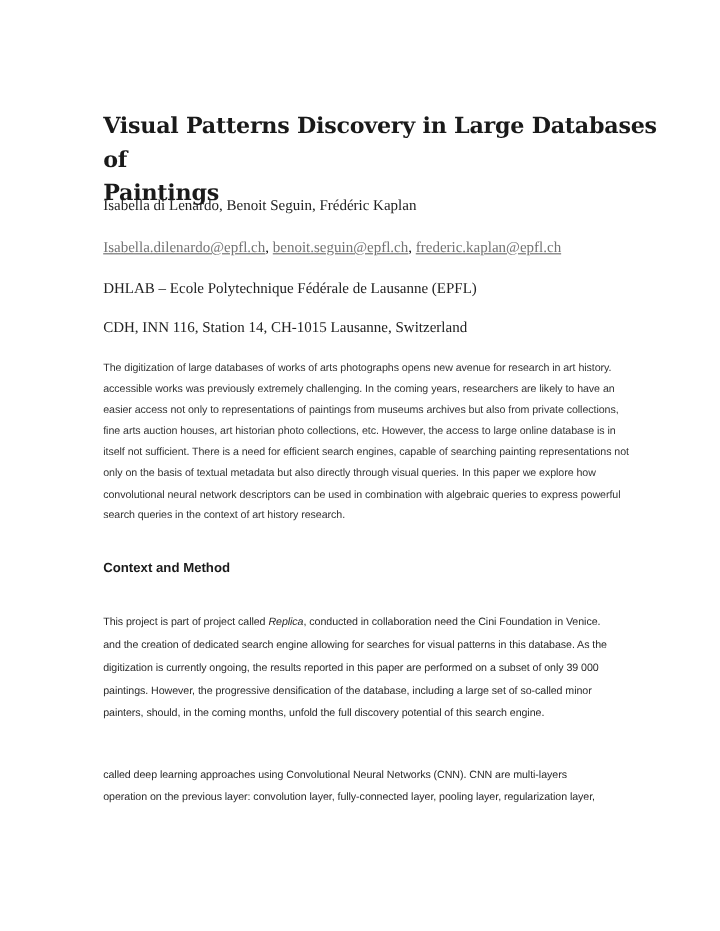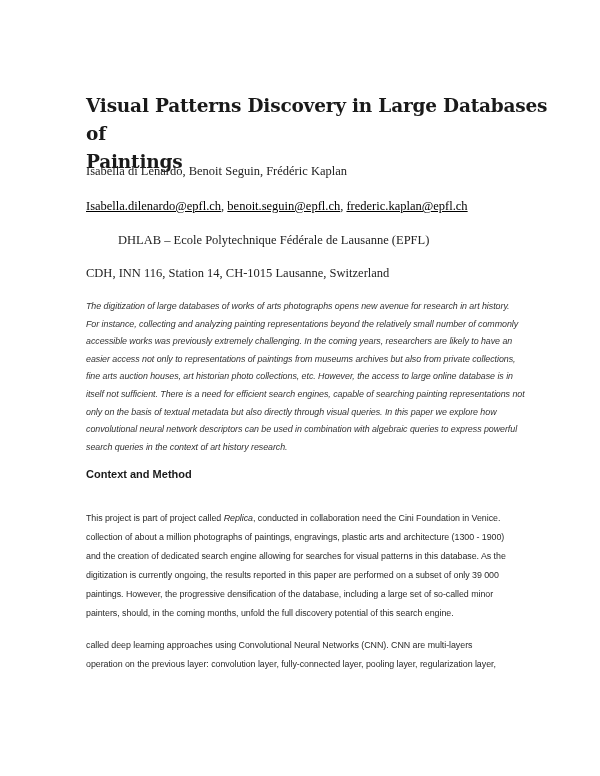--- a/index.html
+++ b/index.html
@@ -9,24 +9,24 @@
       position: absolute; left: 70px; top: 92px; width: 470px;
       font-family: "DejaVu Serif", "Liberation Serif", serif;
       font-weight: bold; font-size: 18.5px; line-height: 28px; color: #1a1a1a;
       letter-spacing: -0.2px;
     }
     .meta {
       position: absolute; left: 70px; width: 480px;
       font-family: "Liberation Serif", serif; font-size: 12.5px; color: #222;
       white-space: nowrap;
     }
-    .meta a { color: #000000; text-decoration: underline; }
+    .meta a { color: #737373; text-decoration: underline; }
     .abstract {
       position: absolute; left: 70px; top: 298px; width: 470px;
-      font-family: "Liberation Sans", sans-serif; font-style: italic;
+      font-family: "Liberation Sans", sans-serif; 
       font-size: 8.9px; line-height: 17.6px; color: #333;
       letter-spacing: -0.05px;
     }
     .abstract .ln { display: block; white-space: nowrap; }
     .section-heading {
       position: absolute; left: 70px; top: 468px;
       font-family: "Liberation Sans", sans-serif; font-weight: bold;
       font-size: 11px; color: #1a1a1a;
     }
     .body-para {
@@ -46,41 +46,39 @@
     <div>Visual Patterns Discovery in Large Databases of</div>
     <div>Paintings</div>
   </div>
 
   <div class="meta" style="top:164px;">Isabella di Lenardo, Benoit Seguin, Frédéric Kaplan</div>
 
   <div class="meta" style="top:199px;">
     <a href="#">Isabella.dilenardo@epfl.ch</a><span>, </span><a href="#">benoit.seguin@epfl.ch</a><span>, </span><a href="#">frederic.kaplan@epfl.ch</a>
   </div>
 
-  <div class="meta" style="top:233px;margin-left:32px;">DHLAB – Ecole Polytechnique Fédérale de Lausanne (EPFL)</div>
+  <div class="meta" style="top:233px;">DHLAB – Ecole Polytechnique Fédérale de Lausanne (EPFL)</div>
 
   <div class="meta" style="top:266px;">CDH, INN 116, Station 14, CH-1015 Lausanne, Switzerland</div>
 
   <div class="abstract">
     <span class="ln">The digitization of large databases of works of arts photographs opens new avenue for research in art history.</span>
-    <span class="ln">For instance, collecting and analyzing painting representations beyond the relatively small number of commonly</span>
     <span class="ln">accessible works was previously extremely challenging. In the coming years, researchers are likely to have an</span>
     <span class="ln">easier access not only to representations of paintings from museums archives but also from private collections,</span>
     <span class="ln">fine arts auction houses, art historian photo collections, etc. However, the access to large online database is in</span>
     <span class="ln">itself not sufficient. There is a need for efficient search engines, capable of searching painting representations not</span>
     <span class="ln">only on the basis of textual metadata but also directly through visual queries. In this paper we explore how</span>
     <span class="ln">convolutional neural network descriptors can be used in combination with algebraic queries to express powerful</span>
     <span class="ln">search queries in the context of art history research.</span>
   </div>
 
   <div class="section-heading">Context and Method</div>
 
   <div class="body-para" style="top:509px;">
     <span class="ln"><span>This project is part of project called </span><em>Replica</em><span>, conducted in collaboration need the Cini Foundation in Venice.</span></span>
-    <span class="ln">collection of about a million photographs of paintings, engravings, plastic arts and architecture (1300 - 1900)</span>
     <span class="ln">and the creation of dedicated search engine allowing for searches for visual patterns in this database. As the</span>
     <span class="ln">digitization is currently ongoing, the results reported in this paper are performed on a subset of only 39 000</span>
     <span class="ln">paintings. However, the progressive densification of the database, including a large set of so-called minor</span>
     <span class="ln">painters, should, in the coming months, unfold the full discovery potential of this search engine.</span>
   </div>
 
   <div class="body-para" style="top:636px;">
     <span class="ln">called deep learning approaches using Convolutional Neural Networks (CNN).  CNN are multi-layers</span>
     <span class="ln">operation on the previous layer: convolution layer, fully-connected layer, pooling layer, regularization layer,</span>
   </div>

